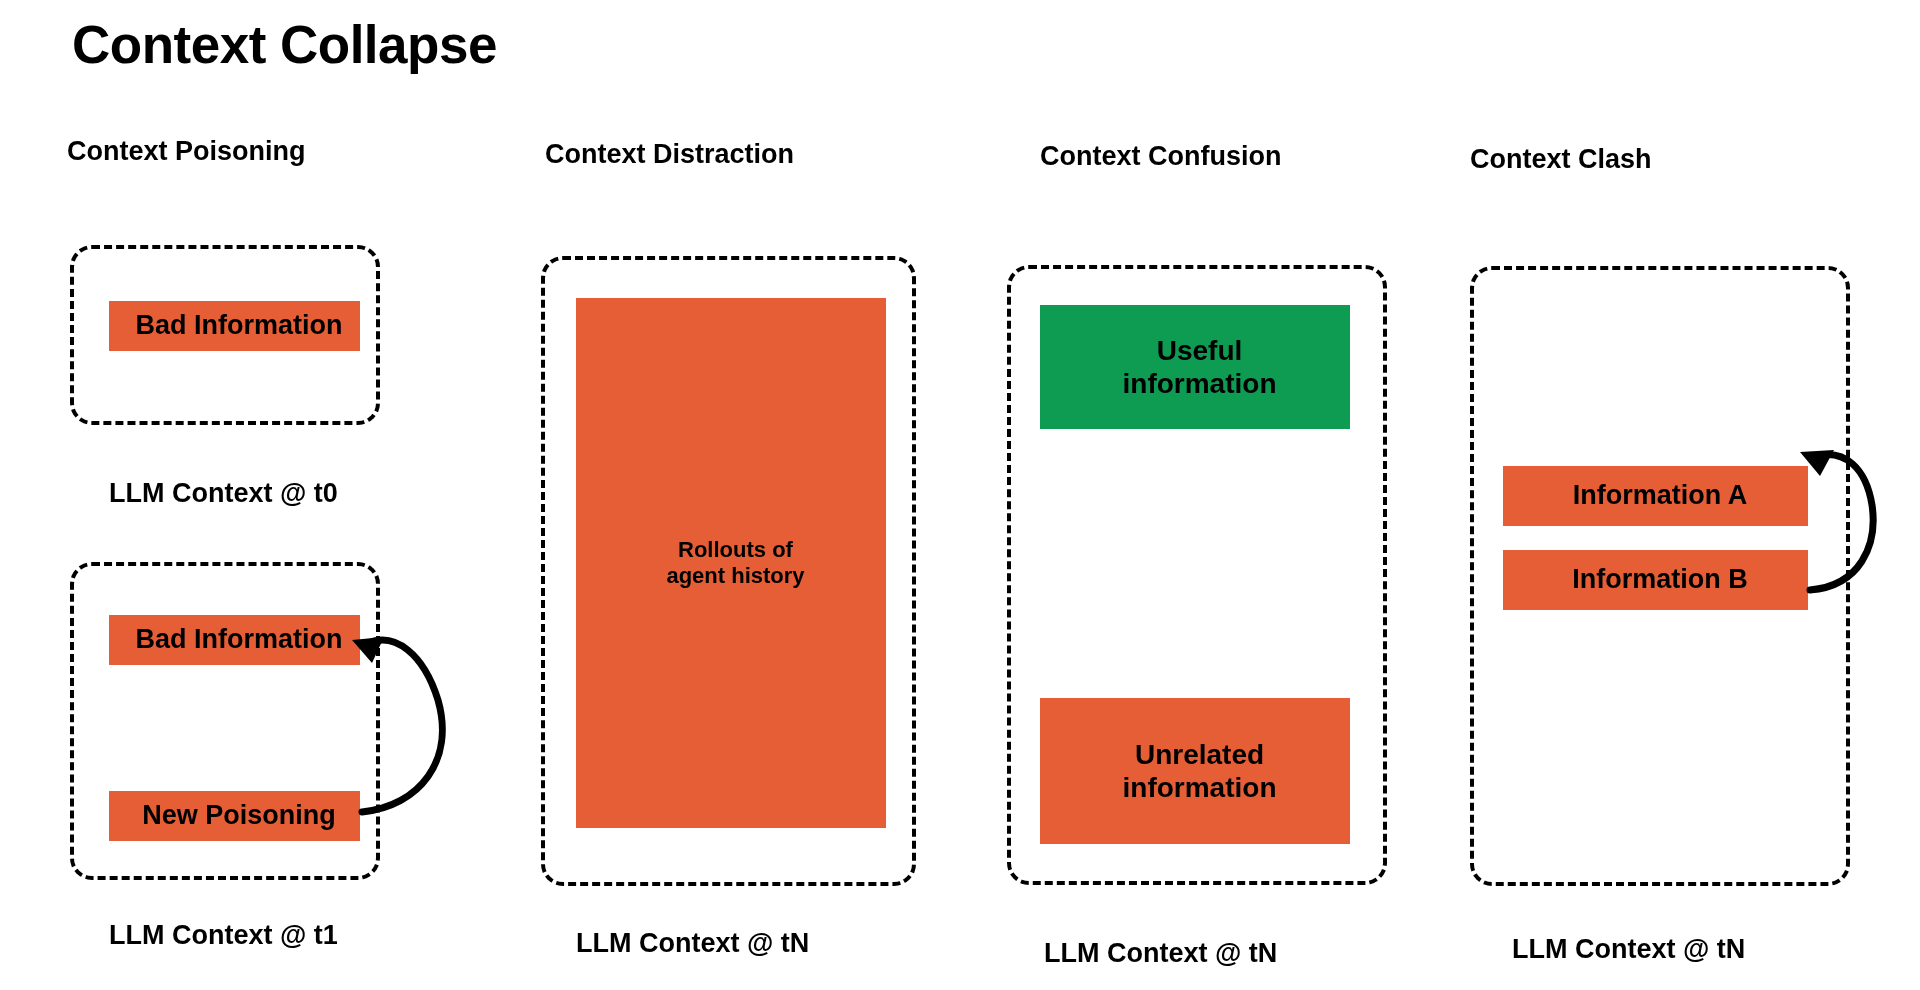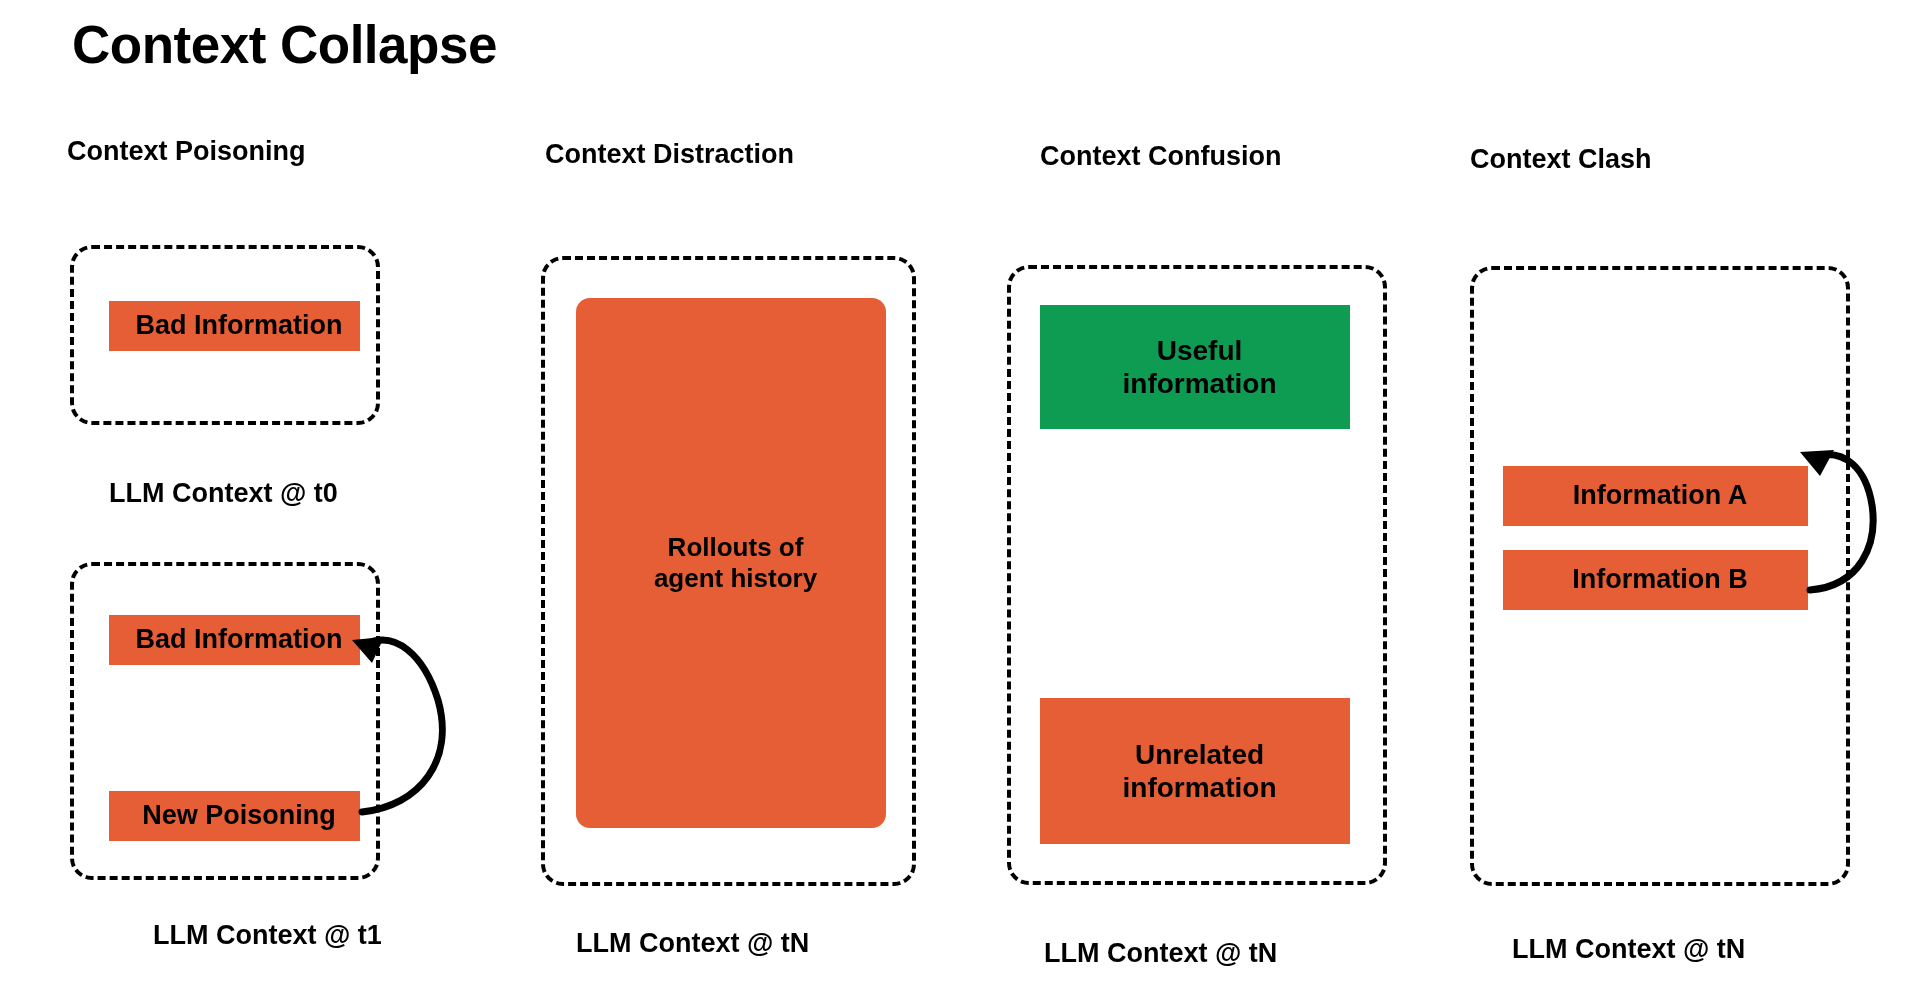--- a/index.html
+++ b/index.html
@@ -69,21 +69,21 @@
     line-height: 1.18;
     white-space: pre-line;
     padding-left: 9px;
   }
 
   .chip.orange { background: #E55E36; }
   .chip.green  { background: #0E9B52; }
 
   .chip.s-small  { font-size: 27px; }
   .chip.s-medium { font-size: 28px; }
-  .chip.s-large  { font-size: 26px; border-radius: 14px; }
+  .chip.s-large  { font-size: 22px; }
 
   .arrow-layer {
     position: absolute;
     left: 0;
     top: 0;
     width: 1920px;
     height: 990px;
     pointer-events: none;
   }
 </style>
@@ -101,21 +101,21 @@
   <div class="chip orange s-small" style="left:109px; top:301px; width:251px; height:50px;">Bad Information</div>
 
   <div class="col-caption" style="left:109px; top:478px;">LLM Context @ t0</div>
 
   <div class="ctx-box" style="left:70px; top:562px; width:310px; height:318px;"></div>
 
   <div class="chip orange s-small" style="left:109px; top:615px; width:251px; height:50px;">Bad Information</div>
 
   <div class="chip orange s-small" style="left:109px; top:791px; width:251px; height:50px;">New Poisoning</div>
 
-  <div class="col-caption" style="left:109px; top:920px;margin-left:44px;">LLM Context @ t1</div>
+  <div class="col-caption" style="left:109px; top:920px;">LLM Context @ t1</div>
 </div>
 
 <div class="column">
 
   <div class="col-heading" style="left:545px; top:139px;">Context Distraction</div>
 
   <div class="ctx-box" style="left:541px; top:256px; width:375px; height:630px;"></div>
 
   <div class="chip orange s-large" style="left:576px; top:298px; width:310px; height:530px;">Rollouts of
 agent history</div>

